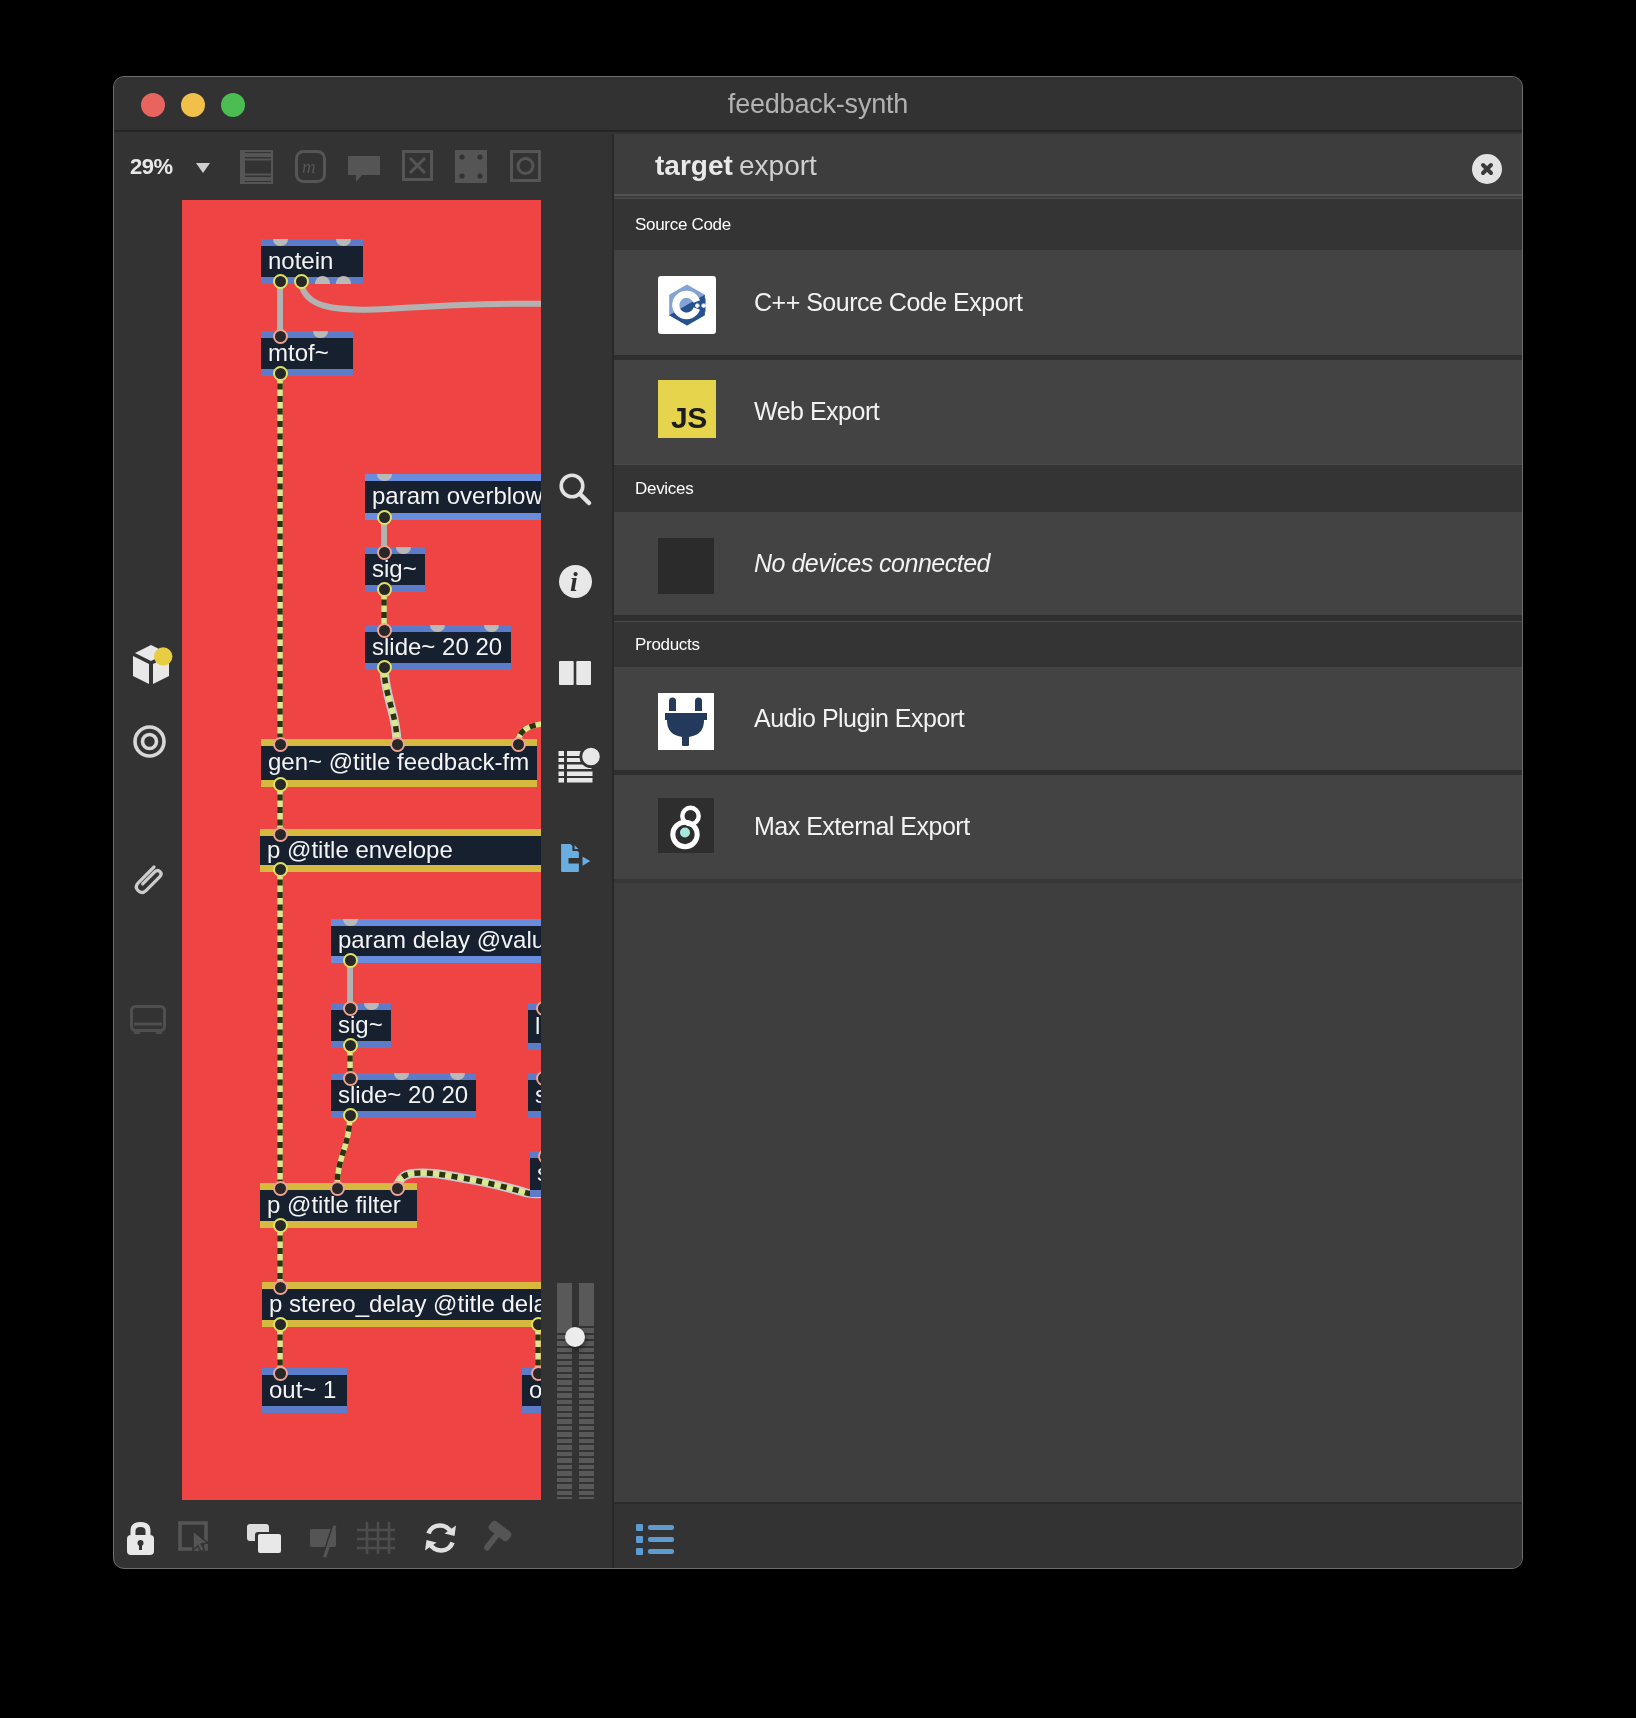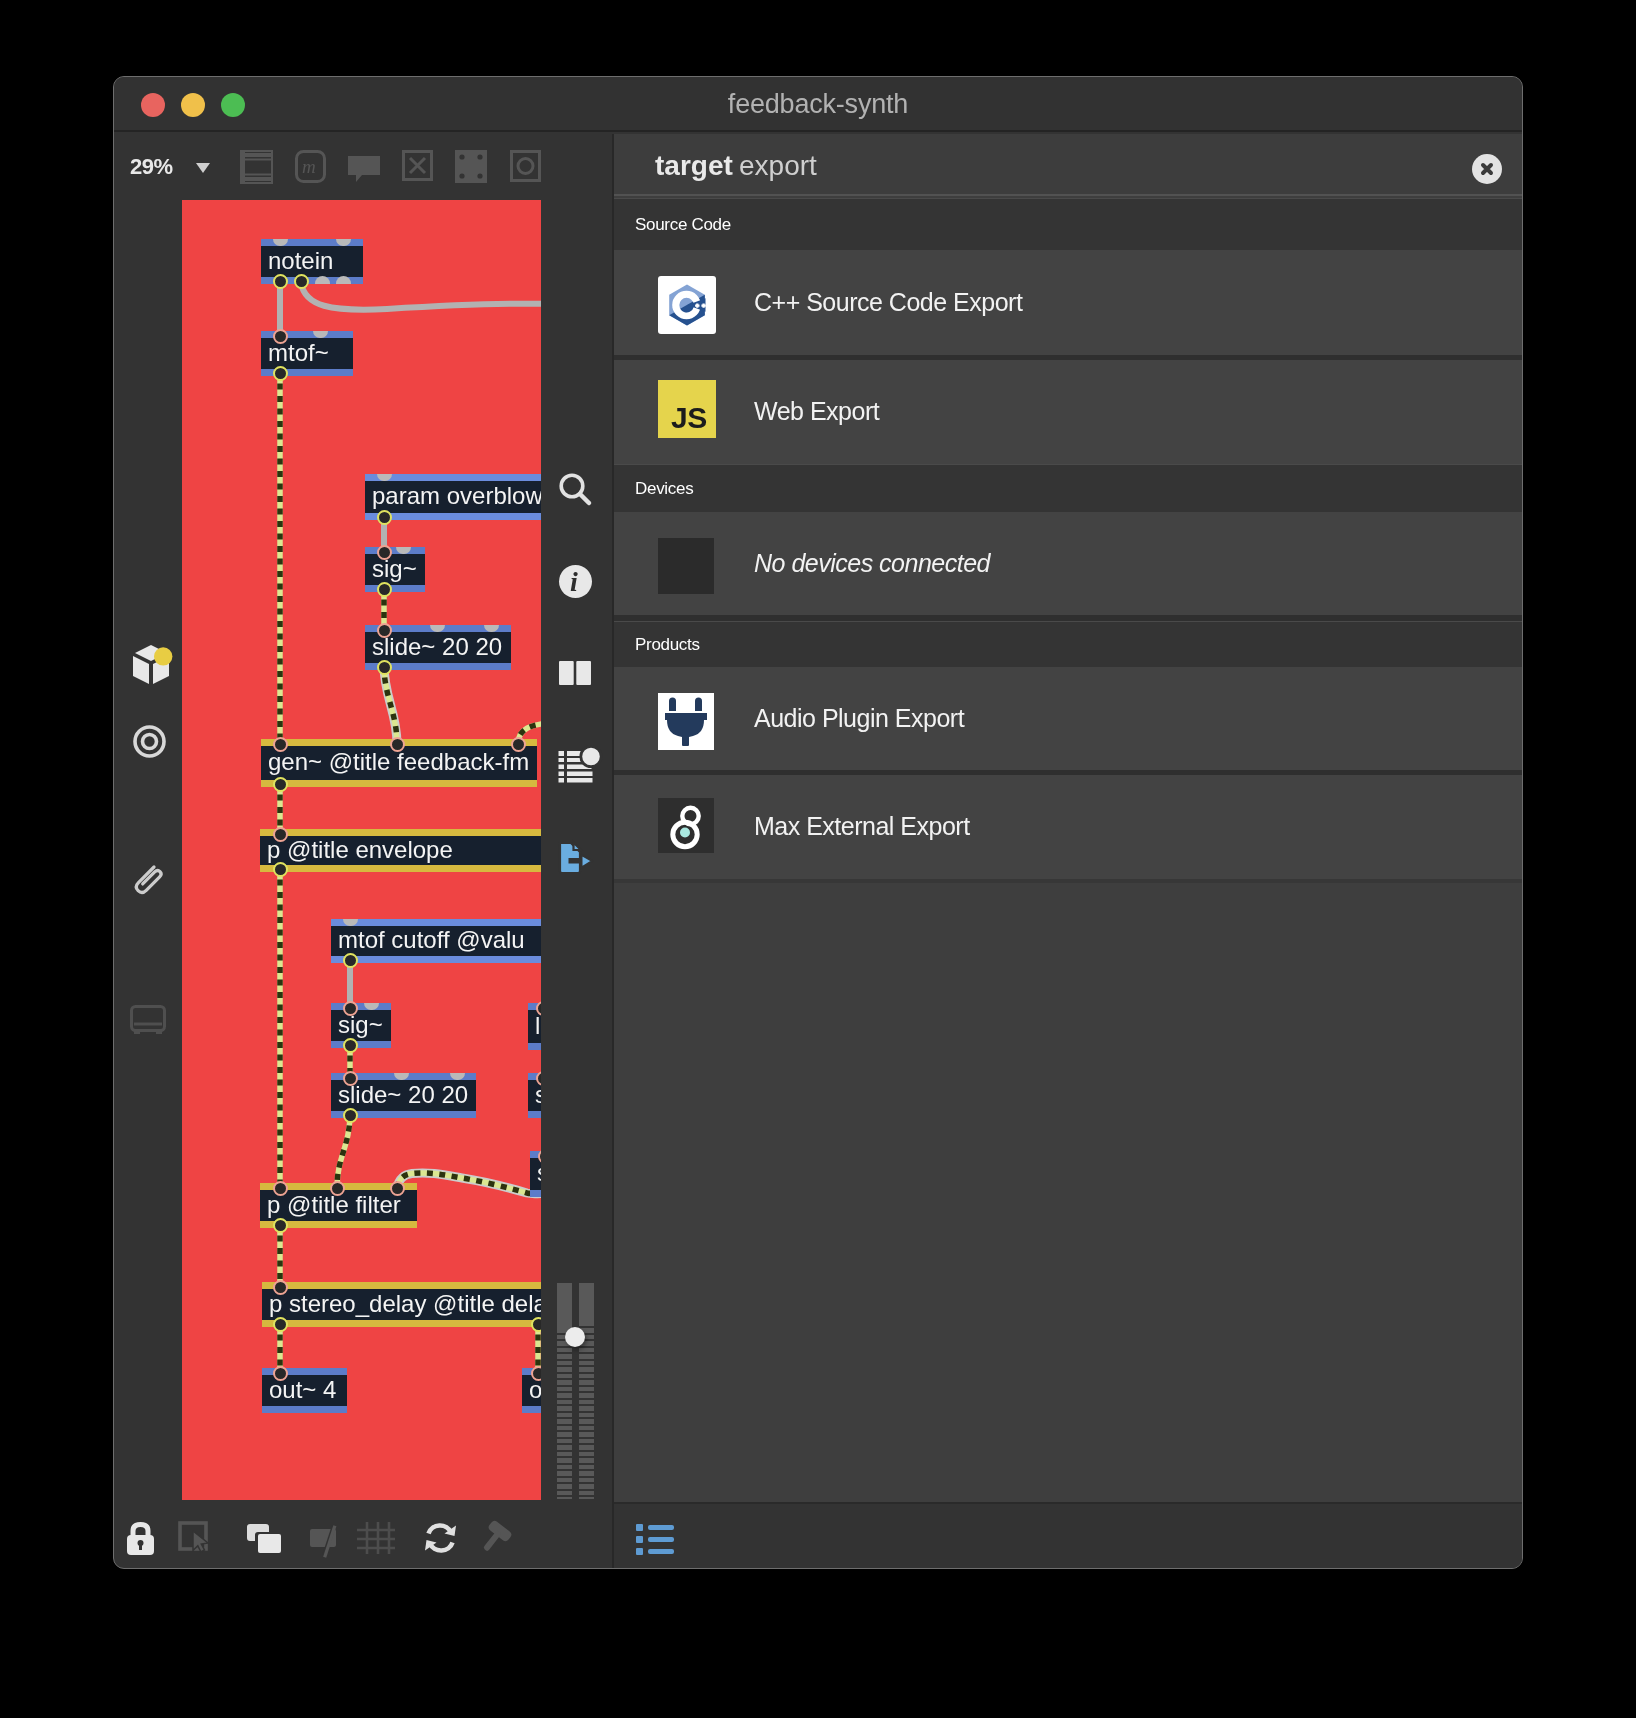--- a/index.html
+++ b/index.html
@@ -208,21 +208,21 @@
     <div class="box yel" style="left:78px; top:629px; width:290px; height:43px;padding-left:12px;">
         <div class="bt"></div>
         <div class="bb"></div>
         <div class="txt">p @title envelope</div>
         <div class="hin" style="left:13px"></div>
         <div class="sout" style="left:13px"></div>
       </div>
     <div class="box pblue" style="left:149px; top:719px; width:230px; height:44px;">
         <div class="bt"></div>
         <div class="bb"></div>
-        <div class="txt">mtof cutoff @valu</div>
+        <div class="txt">param delay @valu</div>
         <div class="pin" style="left:11.5px"></div>
         <div class="sout" style="left:12px"></div>
       </div>
     <div class="box blue" style="left:149px; top:803px; width:60px; height:45px;">
         <div class="bt"></div>
         <div class="bb"></div>
         <div class="txt">sig~</div>
         <div class="hin" style="left:12px"></div>
         <div class="pin" style="left:32.5px"></div>
         <div class="sout" style="left:12px"></div>
@@ -267,21 +267,21 @@
         <div class="bt"></div>
         <div class="bb"></div>
         <div class="txt">p stereo_delay @title delay</div>
         <div class="hin" style="left:11px"></div>
         <div class="sout" style="left:11px"></div>
         <div class="sout" style="left:269px"></div>
       </div>
     <div class="box blue" style="left:80px; top:1168px; width:85px; height:45px;">
         <div class="bt"></div>
         <div class="bb"></div>
-        <div class="txt">out~ 4</div>
+        <div class="txt">out~ 1</div>
         <div class="hin" style="left:11px"></div>
       </div>
     <div class="box blue" style="left:340px; top:1168px; width:40px; height:45px;">
         <div class="bt"></div>
         <div class="bb"></div>
         <div class="txt">out~</div>
         <div class="hin" style="left:9px"></div>
       </div>
   </div>
 

